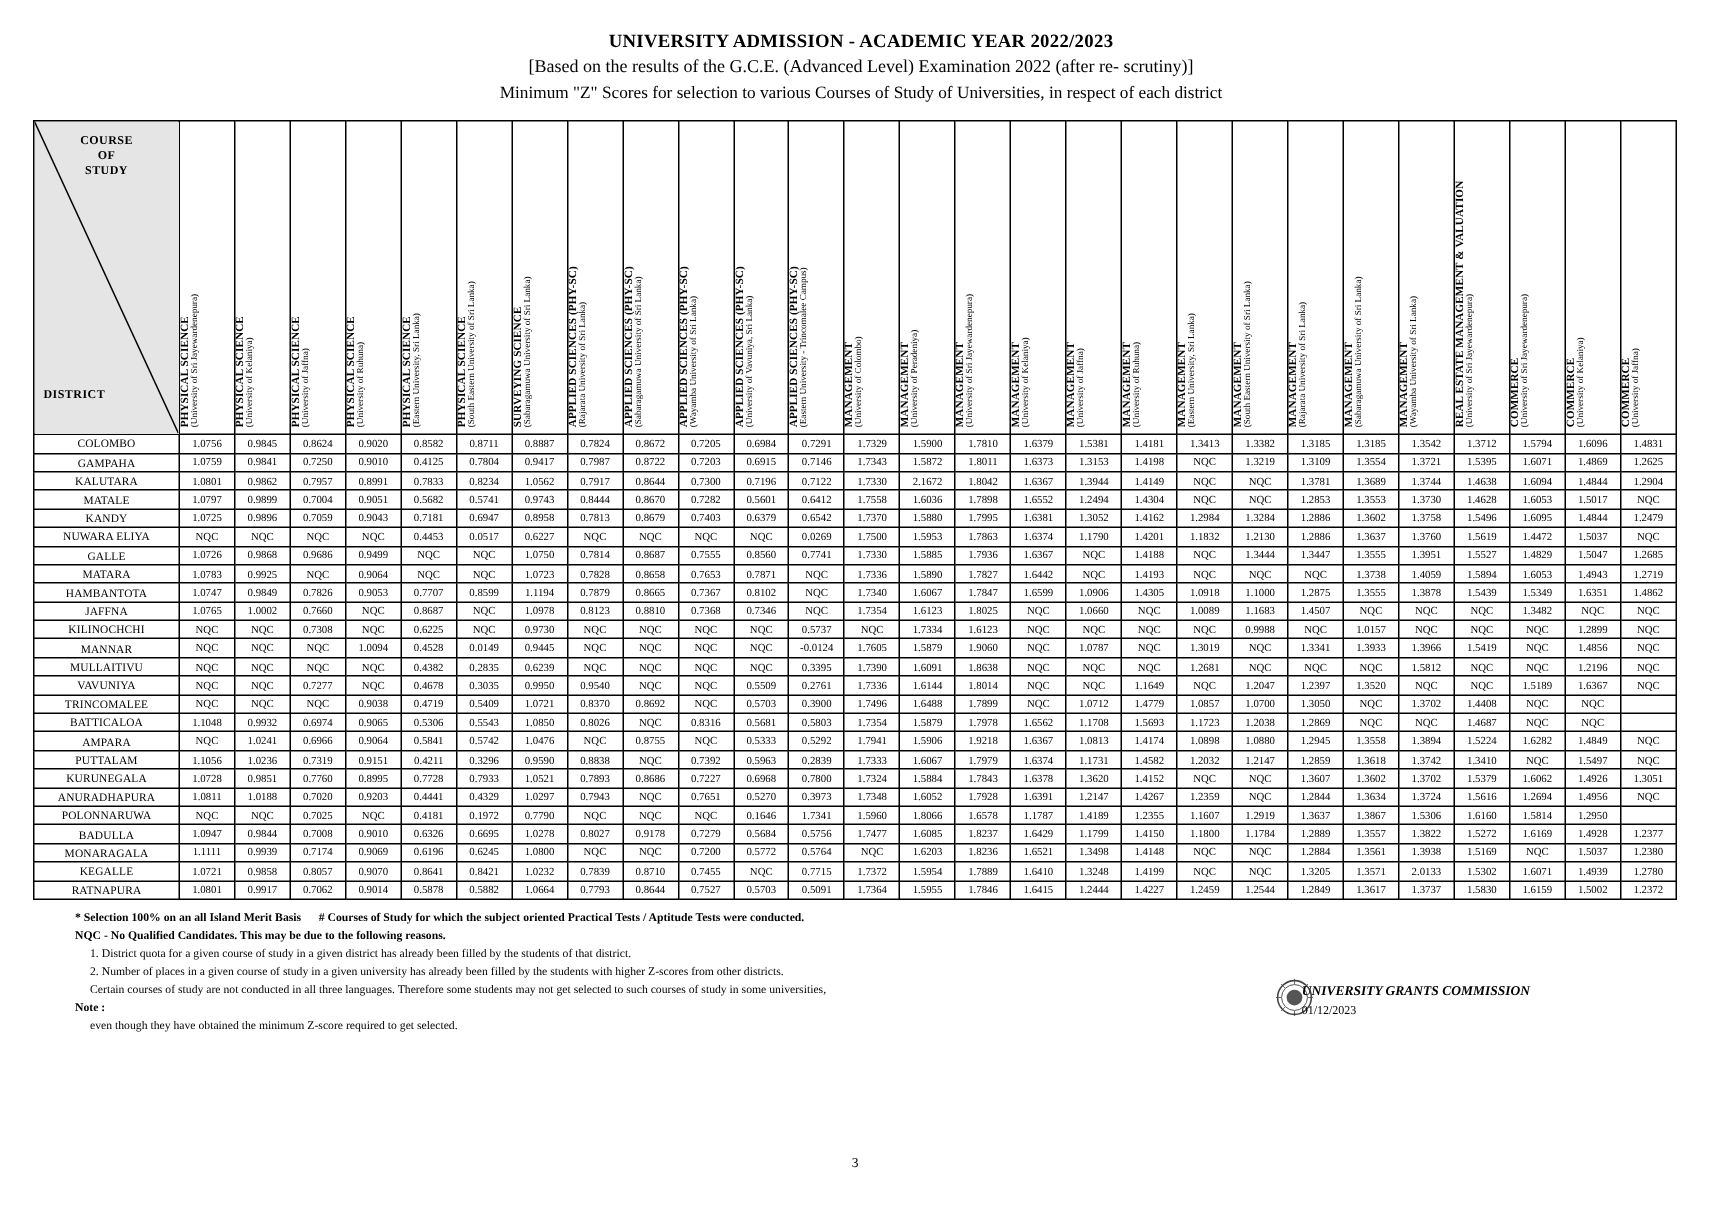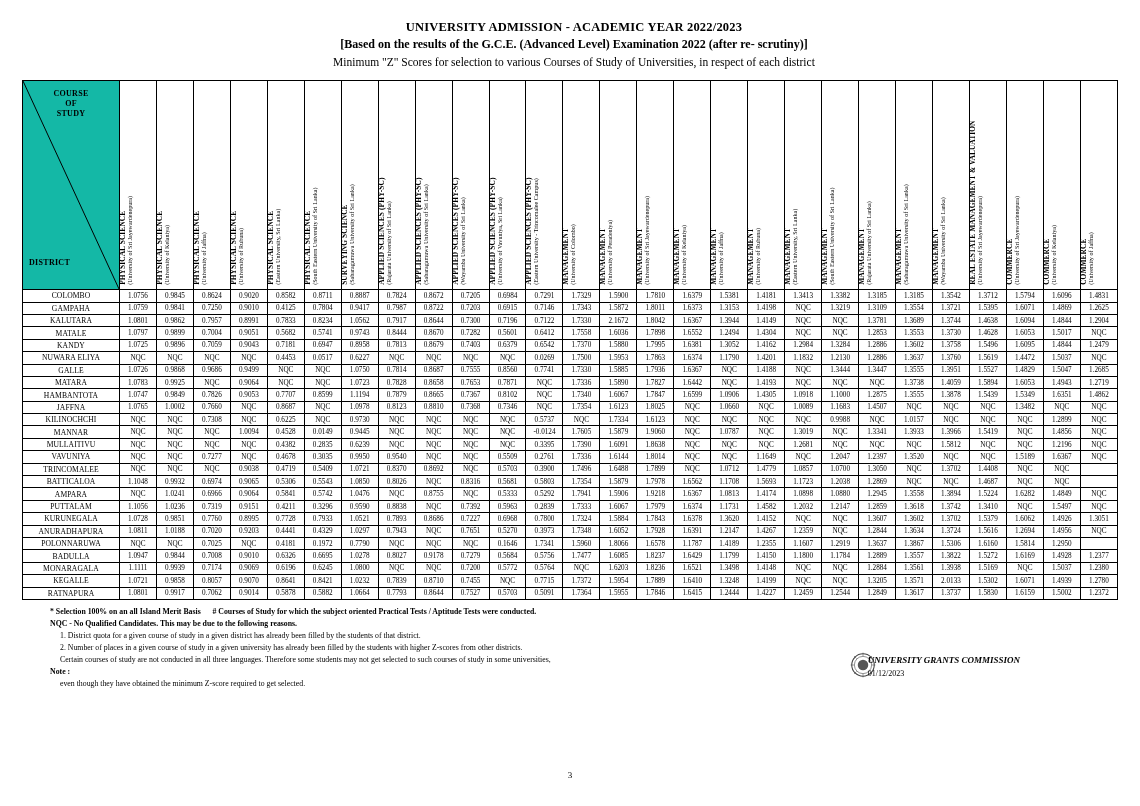--- a/index.html
+++ b/index.html
@@ -26,21 +26,21 @@
     text-align: center;
     line-height: 1.45;
   }
   .header .line1 {
     font-size: 12.5px;
     font-weight: bold;
     letter-spacing: 0.2px;
   }
   .header .line2 {
     font-size: 12px;
-    font-weight: bold;
+    font-weight: normal;
   }
   .header .line3 {
     font-size: 11.5px;
     font-weight: normal;
   }
   .table-wrap {
     margin-top: 10px;
     width: 1096px;
   }
   table.zscore {
@@ -55,21 +55,21 @@
     text-align: center;
     vertical-align: middle;
     font-weight: normal;
   }
   
   th.corner {
     width: 96px;
     height: 208px;
     position: relative;
     padding: 0;
-    background: #14b8a6;
+    background: #e5e5e5;
   }
   th.corner .diag {
     position: absolute;
     left: 0; top: 0;
     width: 100%; height: 100%;
   }
   th.corner .course-lbl {
     position: absolute;
     top: 8px;
     left: 0;

